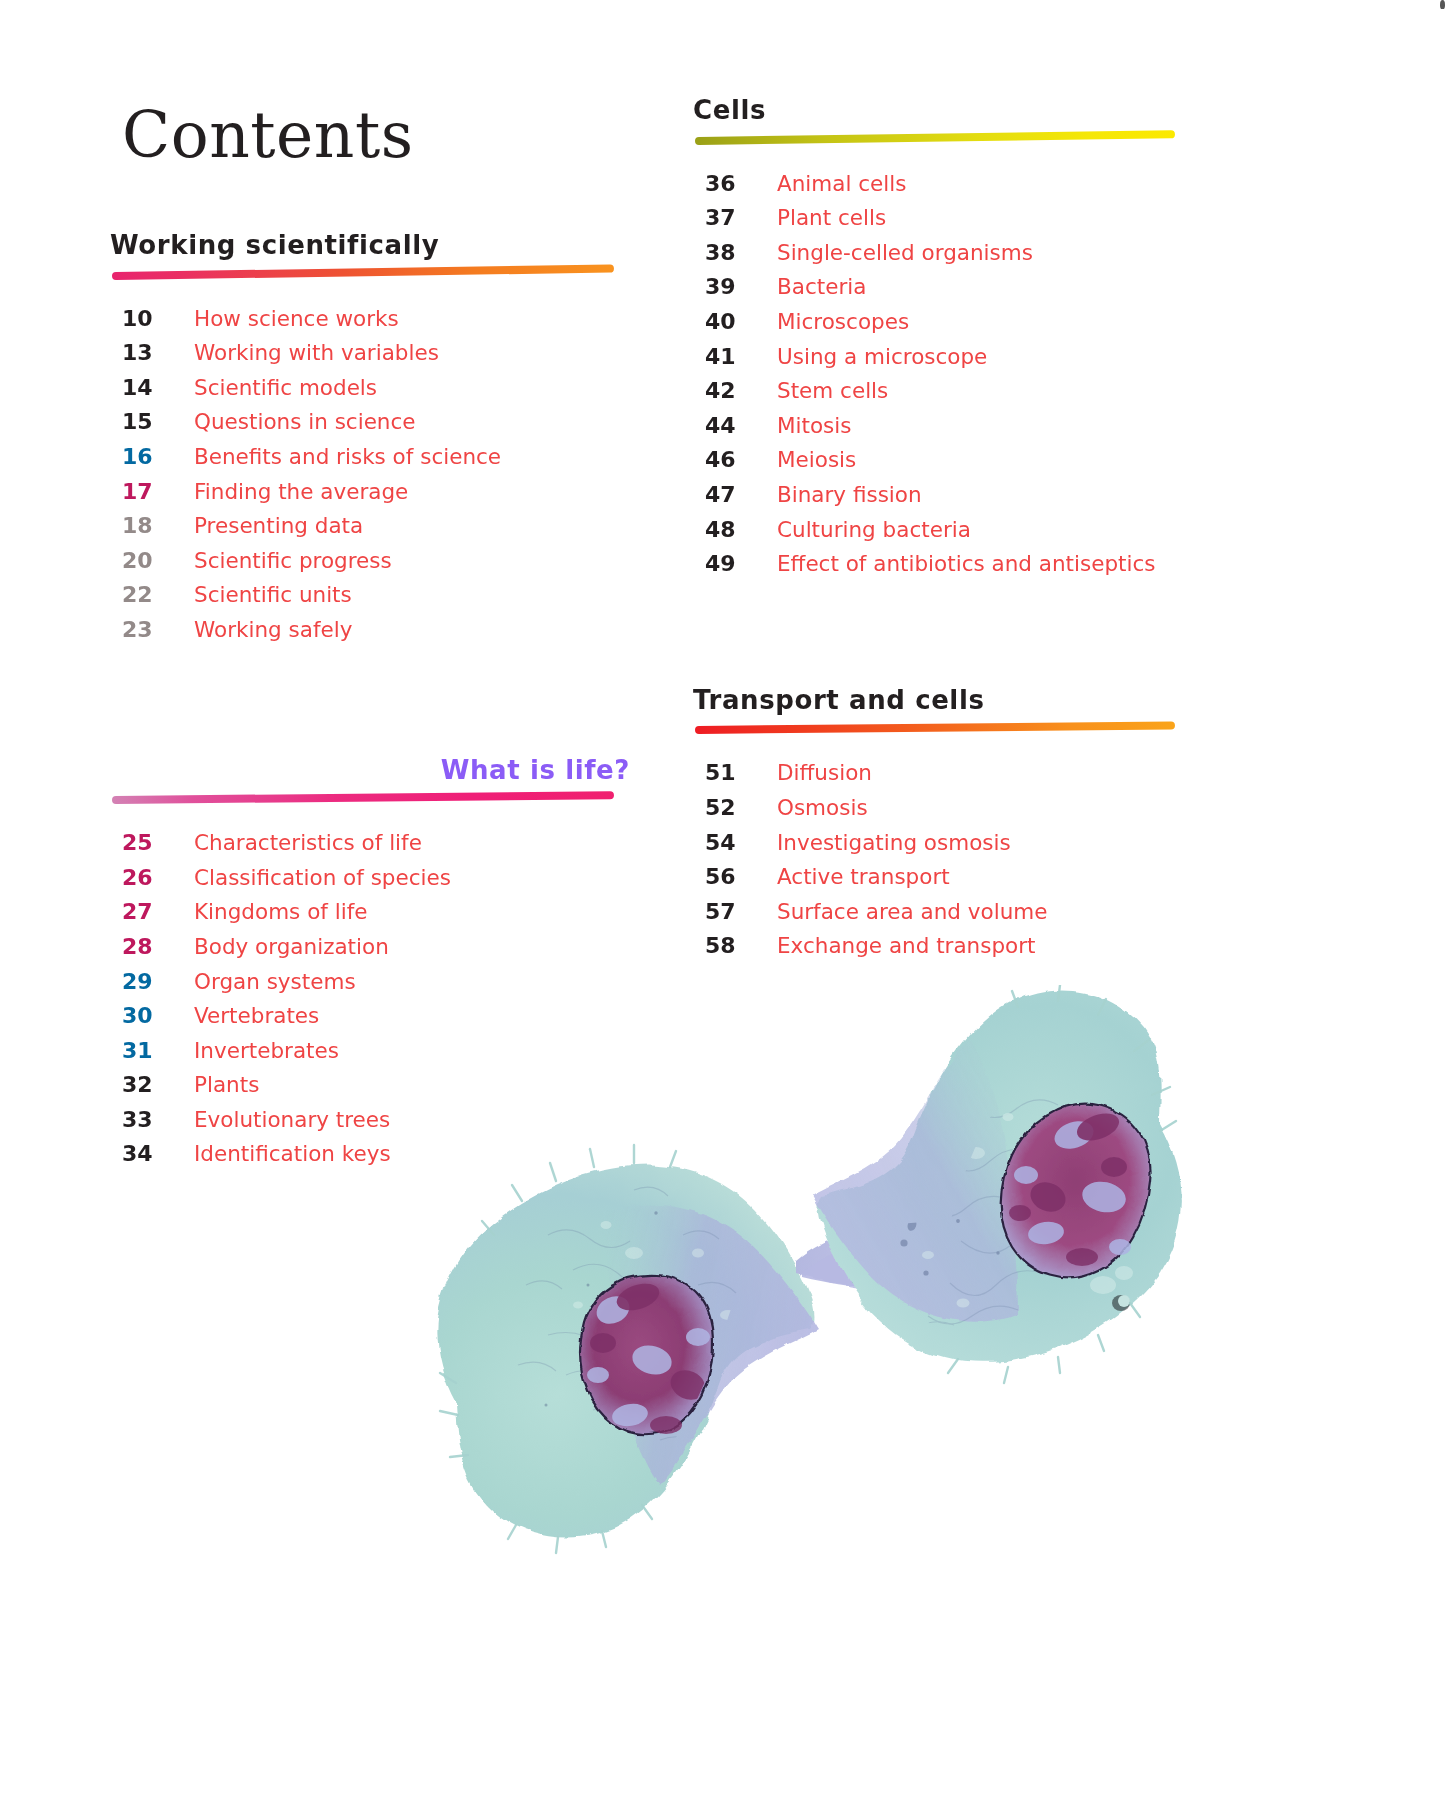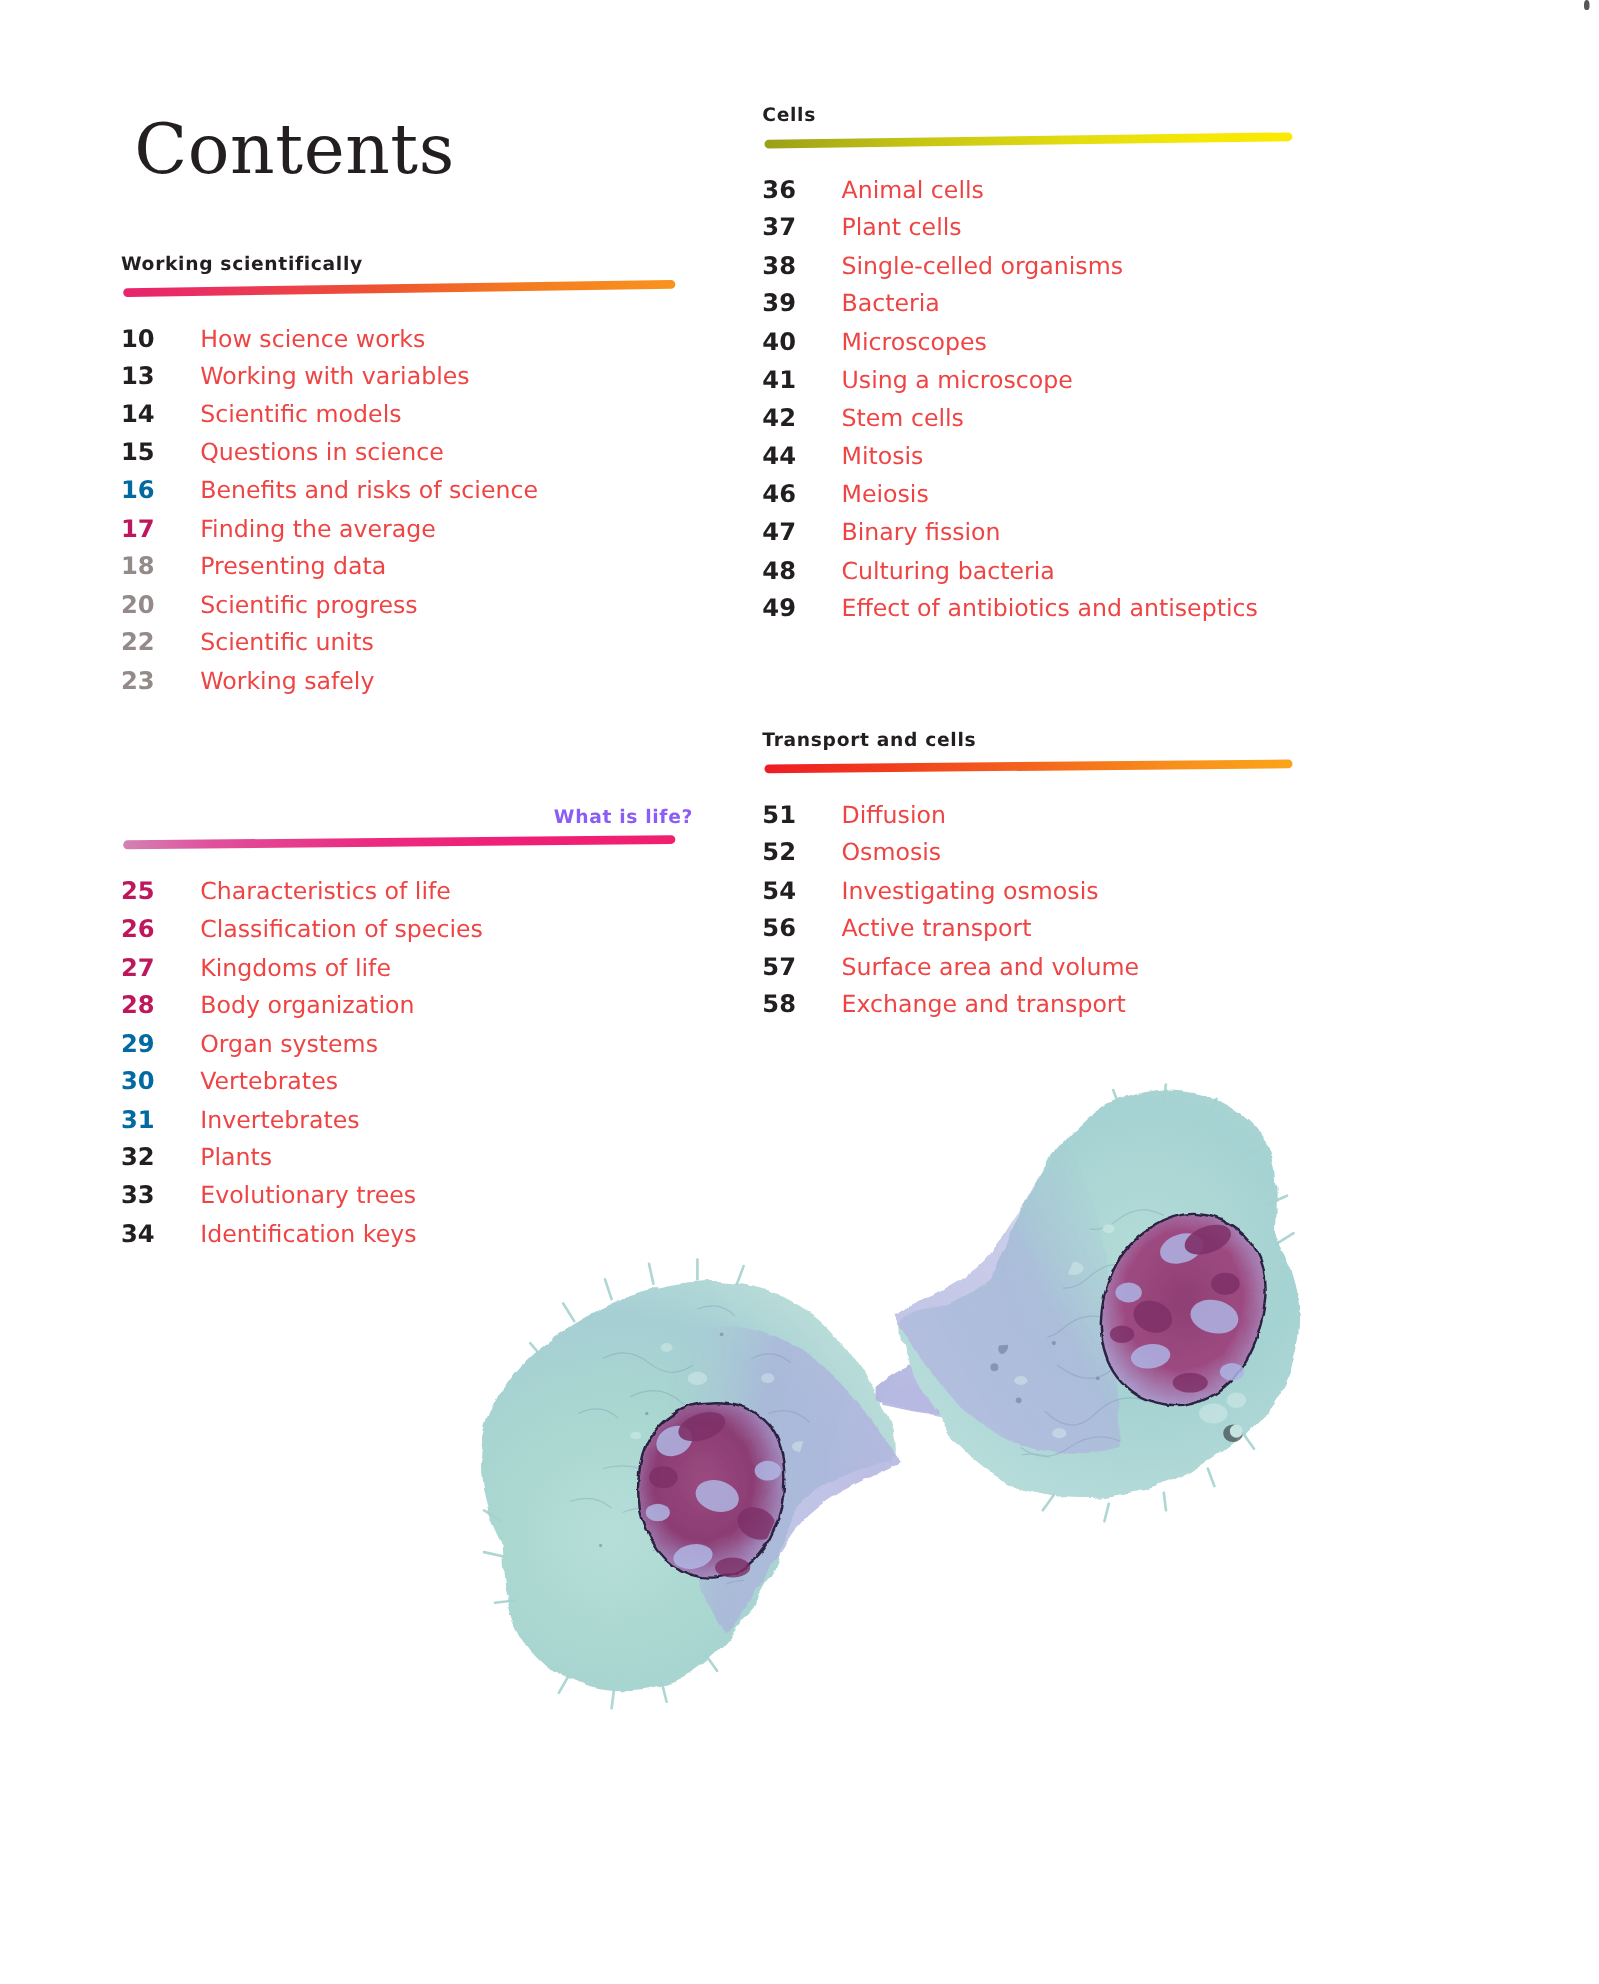--- a/index.html
+++ b/index.html
@@ -55,21 +55,21 @@
     line-height: 1.0;
     color: #231f20;
     margin: 0 0 0 12px;
     padding-top: 8px;
   }
 
   
   .section { margin-bottom: 0; }
   .section-title {
     font-family: "DejaVu Sans", "Liberation Sans", sans-serif;
-    font-size: 17px;
+    font-size: 26px;
     font-weight: bold;
     letter-spacing: .6px;
     color: #231f20;
     margin: 0 0 0 0;
     line-height: 1.1;
   }
   .section-title.faded { color: #8b5cf6; text-align: right; }
 
   
   .rule {
@@ -100,21 +100,21 @@
   .rule.transport {
     width: 480px;
     background: linear-gradient(90deg,#ee1c24 0%,#f03b1e 22%,#f4671d 52%,#f8901c 78%,#faa41a 100%);
     transform: rotate(-0.55deg);
     margin-left: 2px;
   }
 
   
   ul.toc {
     list-style: none;
-    margin: 0;
+    margin: 12px;
     padding: 0;
   }
   ul.toc li {
     display: flex;
     align-items: baseline;
     height: 34.6px;
   }
   .pg {
     width: 72px;
     flex: 0 0 72px;

